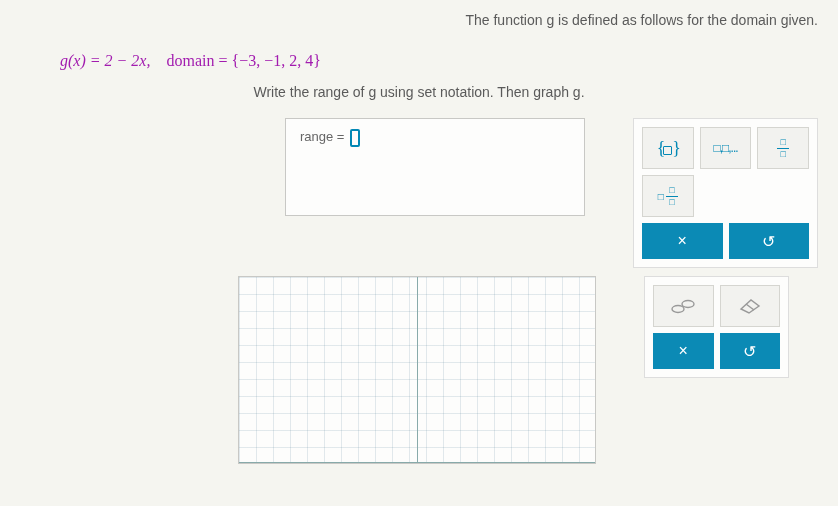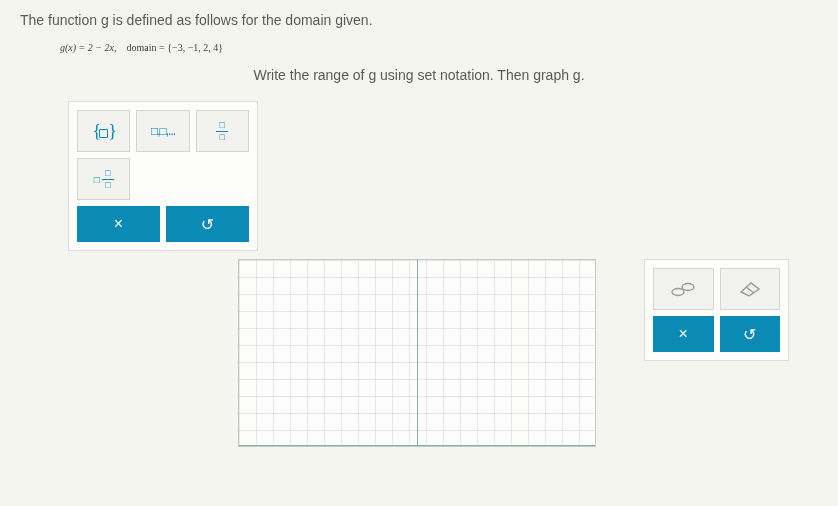--- a/index.html
+++ b/index.html
@@ -9,25 +9,26 @@
       background: #f5f5f0;
       font-family: Arial, sans-serif;
       color: #4a4a4a;
       padding: 12px 20px;
       position: relative;
       overflow: hidden;
     }
     .problem-text {
       font-size: 14px;
       color: #5a5a5a;
-      margin-bottom: 14px;
+      margin-bottom: 24px;
+      text-align: right;
     }
     .equation-line {
-      font-size: 10px;
-      color: #404040;
+      font-size: 16px;
+      color: #a21caf;
       margin: 4px 0 14px 40px;
       font-family: 'Times New Roman', serif;
     }
     .equation-line .func { font-style: italic; }
     .instruction {
       font-size: 14px;
       color: #5a5a5a;
       margin-bottom: 18px;
       text-align: center;
     }
@@ -191,20 +192,26 @@
 <div class="equation-line">
   <span class="func">g(x) = 2 − 2x,</span>
   &nbsp;&nbsp;
   <span>domain</span>
   <span>= {−3, −1, 2, 4}</span>
 </div>
 
 <div class="instruction">Write the range of g using set notation. Then graph g.</div>
 
 <div class="work-row">
+  <div class="answer-area">
+    <div class="range-box">
+      <span>range =</span>
+      <span class="cursor-box"></span>
+    </div>
+  </div>
 
   <div class="tool-panel">
     <div class="tool-grid">
       <div class="tool-btn">
         <span class="ico-set-braces">{<span style="color:#0288b5;border:1px solid #0288b5;width:9px;height:9px;display:inline-block;border-radius:1px;position:relative;top:1px;"></span>}</span>
       </div>
       <div class="tool-btn">
         <span class="ico-list">□,□,...</span>
       </div>
       <div class="tool-btn">

